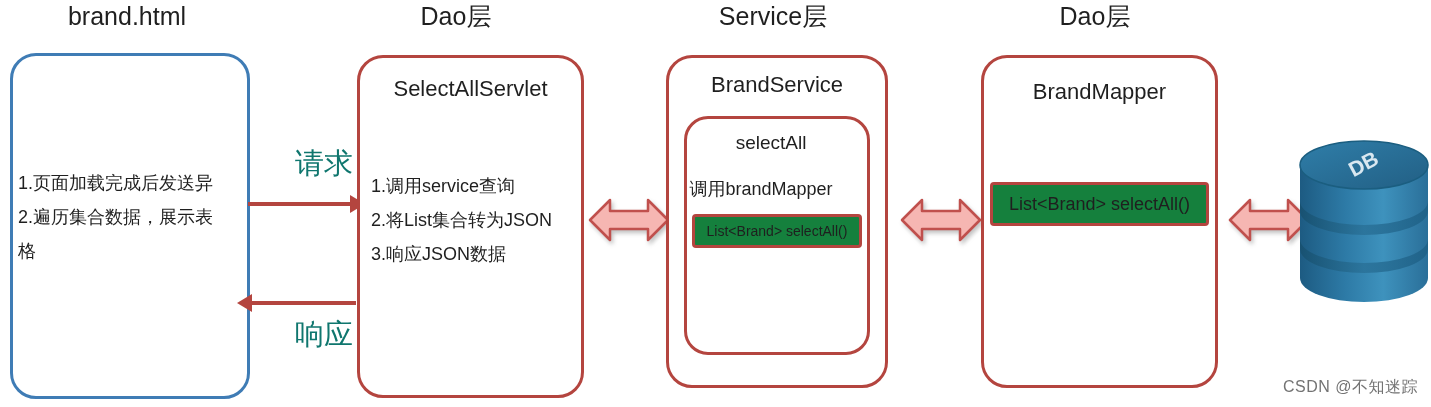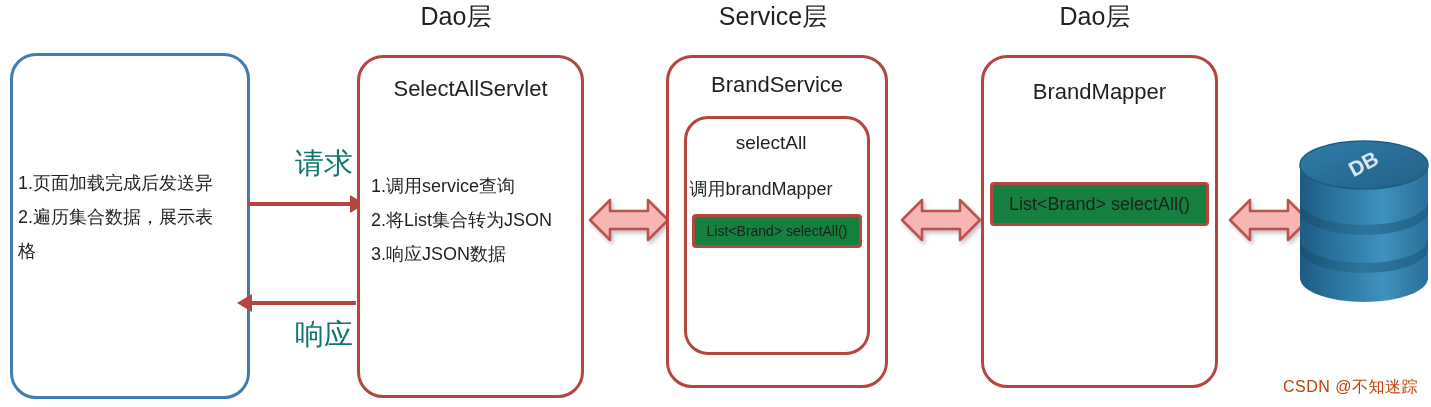--- a/index.html
+++ b/index.html
@@ -119,30 +119,31 @@
 
   
   .db {
     position: absolute;
   }
 
   
   .watermark {
     position: absolute;
     font-size: 16px;
-    color: #c2410c;
+    color: #737373;
     white-space: nowrap;
     letter-spacing: 0.5px;
   }
 </style>
 </head>
 <body>
 
 <div id="canvas">
 
+  <div class="col-header" style="left:27px; top:4px; width:200px;">brand.html</div>
 
   <div class="col-header" style="left:371px; top:4px; width:170px;">Dao层</div>
 
   <div class="col-header" style="left:688px; top:4px; width:170px;">Service层</div>
 
   <div class="col-header" style="left:1010px; top:4px; width:170px;">Dao层</div>
 
   <div class="box blue" style="left:10px; top:53px; width:240px; height:346px;">
   </div>
   <div class="body-text wrap" style="left:18px; top:166px; width:222px;">

